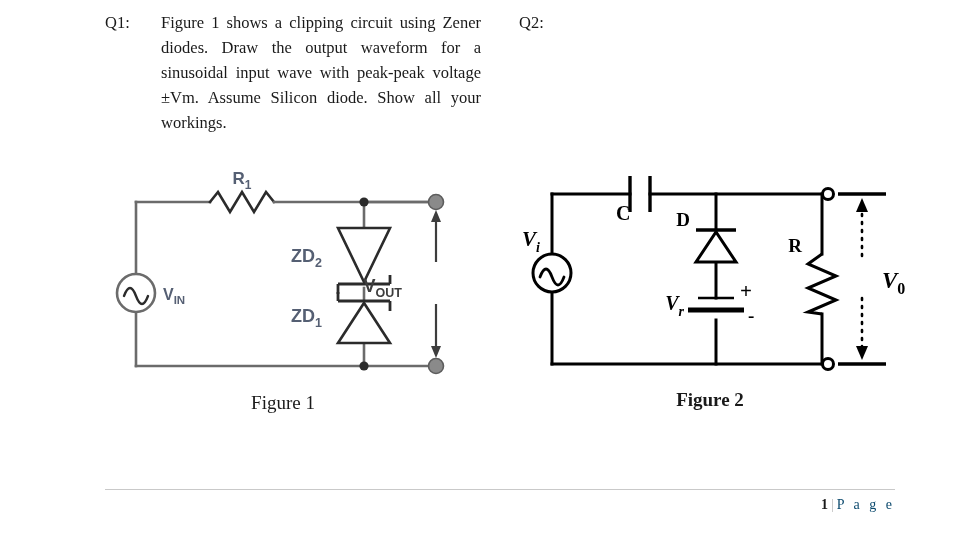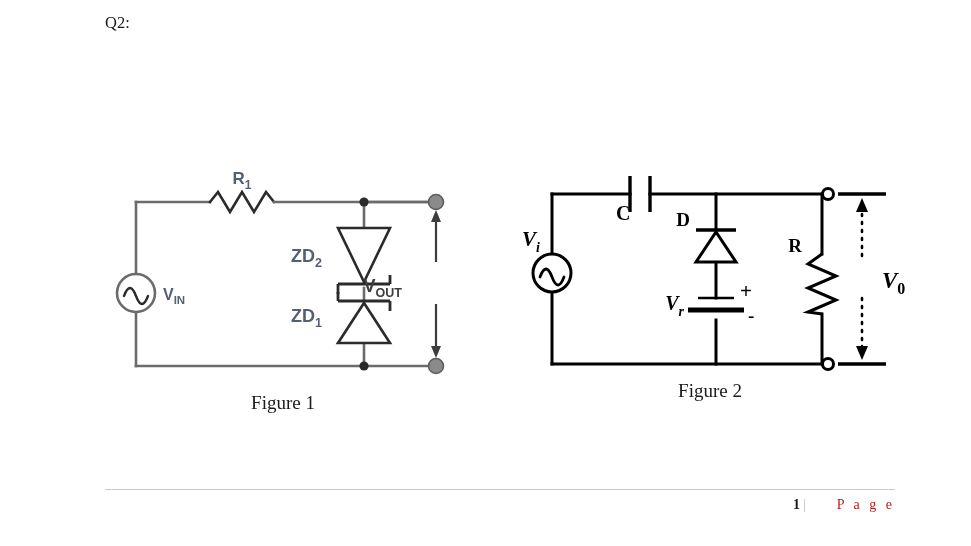--- a/index.html
+++ b/index.html
@@ -71,21 +71,21 @@
 
   .caption {
     position: absolute;
     width: 100%;
     text-align: center;
     font-family: "Liberation Serif", serif;
     font-size: 19px;
     color: #1a1a1a;
   }
   .cap1 { top: 222px; left: -12px; }
-  .cap2 { top: 210px; left: -10px; }
+  .cap2 { top: 219px; left: -10px; font-weight: bold; }
 
   
   .footer-rule {
     position: absolute;
     left: 105px;
     top: 489px;
     width: 790px;
     height: 1px;
     background: #c9c9c9;
   }
@@ -99,33 +99,36 @@
   }
   .pg-num {
     font-weight: bold;
     color: #1a1a1a;
   }
   .pg-sep {
     color: #b9b9b9;
     padding: 0 3px;
   }
   .pg-word {
-    color: #b91c1c;
+    color: #0c4a6e;
     letter-spacing: 3px;
-    margin-left: 28px;
   }
   svg { display: block; overflow: visible; }
 </style>
 </head>
 <body>
 
 <div class="page">
 
   <div class="questions">
 
+    <div class="q-col">
+      <div class="q-tag">Q1:</div>
+      <div class="q-text">Figure 1 shows a clipping circuit using Zener diodes. Draw the output waveform for a sinusoidal input wave with peak-peak voltage ±Vm. Assume Silicon diode. Show all your workings.</div>
+    </div>
 
     <div class="q-col">
       <div class="q-tag">Q2:</div>
     </div>
 
   </div>
 
   <div class="figures">
 
     <div class="fig-wrap fig1-wrap">

